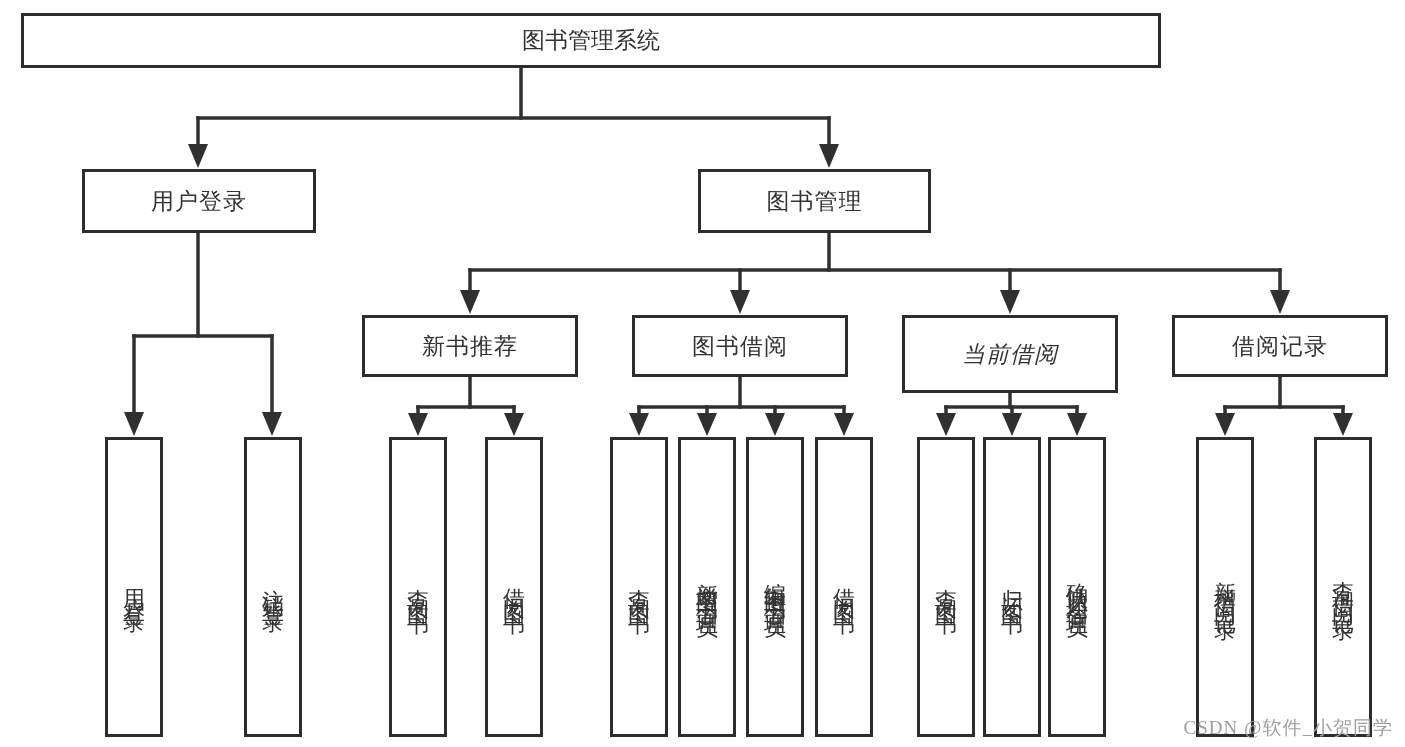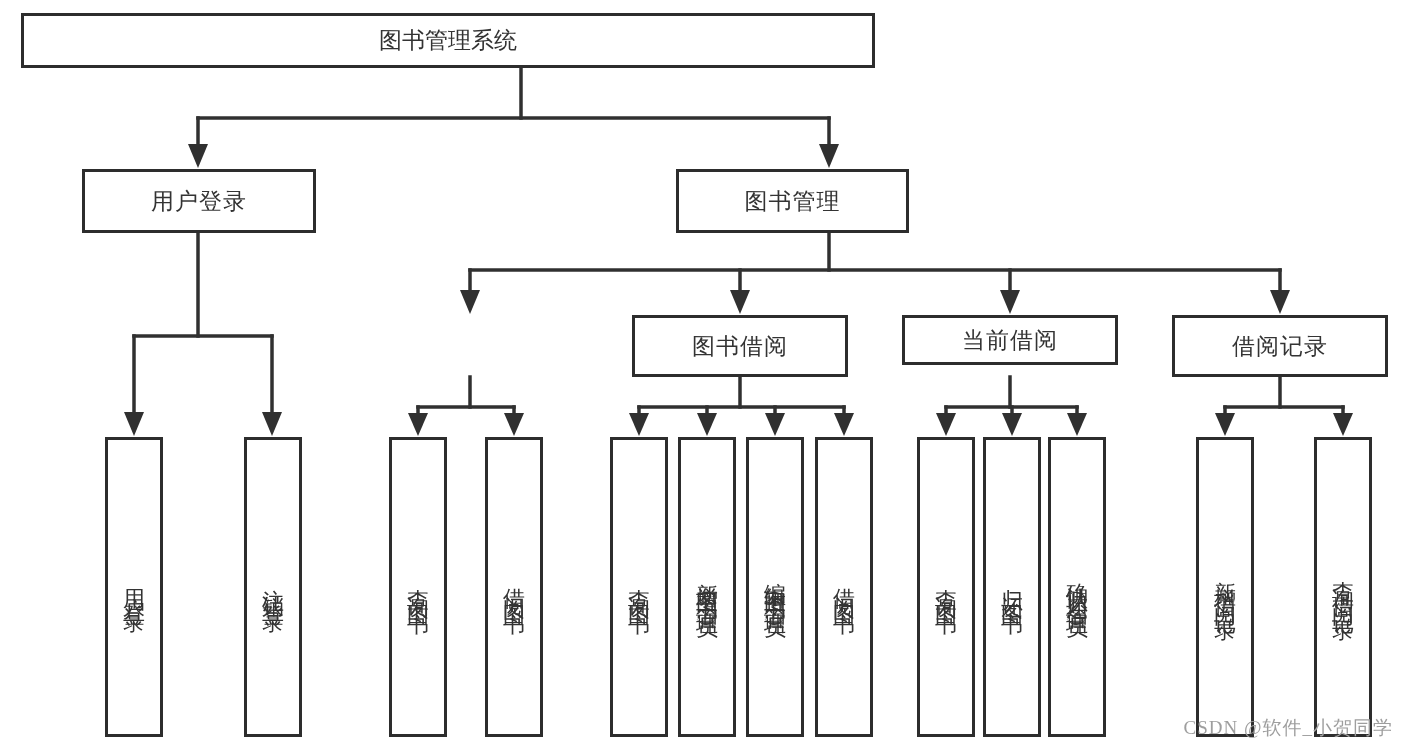--- a/index.html
+++ b/index.html
@@ -104,35 +104,38 @@
     <polygon class="ar" points="1067,413 1087,413 1077,436"></polygon>
 
     <path class="ln" d="M1280 377 V407"></path>
     <path class="ln" d="M1225 407 H1343"></path>
     <path class="ln" d="M1225 407 V414"></path>
     <polygon class="ar" points="1215,413 1235,413 1225,436"></polygon>
     <path class="ln" d="M1343 407 V414"></path>
     <polygon class="ar" points="1333,413 1353,413 1343,436"></polygon>
   </svg>
 
-  <div class="node root" style="left:21px;top:13px;width:854px;height:55px;">
+  <div class="node root" style="left:21px;top:13px;width:1140px;height:55px;">
     <span>图书管理系统</span>
   </div>
 
   <div class="node hbox" style="left:82px;top:169px;width:234px;height:64px;">
     <span>用户登录</span>
   </div>
-  <div class="node hbox" style="left:676px;top:169px;width:233px;height:64px;">
+  <div class="node hbox" style="left:698px;top:169px;width:233px;height:64px;">
     <span>图书管理</span>
   </div>
 
+  <div class="node hbox" style="left:362px;top:315px;width:216px;height:62px;">
+    <span>新书推荐</span>
+  </div>
   <div class="node hbox" style="left:632px;top:315px;width:216px;height:62px;text-align:center;">
     <span>图书借阅</span>
   </div>
-  <div class="node hbox" style="left:902px;top:315px;width:216px;height:50px;">
+  <div class="node hbox" style="left:902px;top:315px;width:216px;height:78px;font-style:italic;">
     <span>当前借阅</span>
   </div>
   <div class="node hbox" style="left:1172px;top:315px;width:216px;height:62px;">
     <span>借阅记录</span>
   </div>
 
   <div class="node leaf" style="left:105px;top:437px;">
     <span class="vt">用户登录</span>
   </div>
   <div class="node leaf" style="left:244px;top:437px;">

